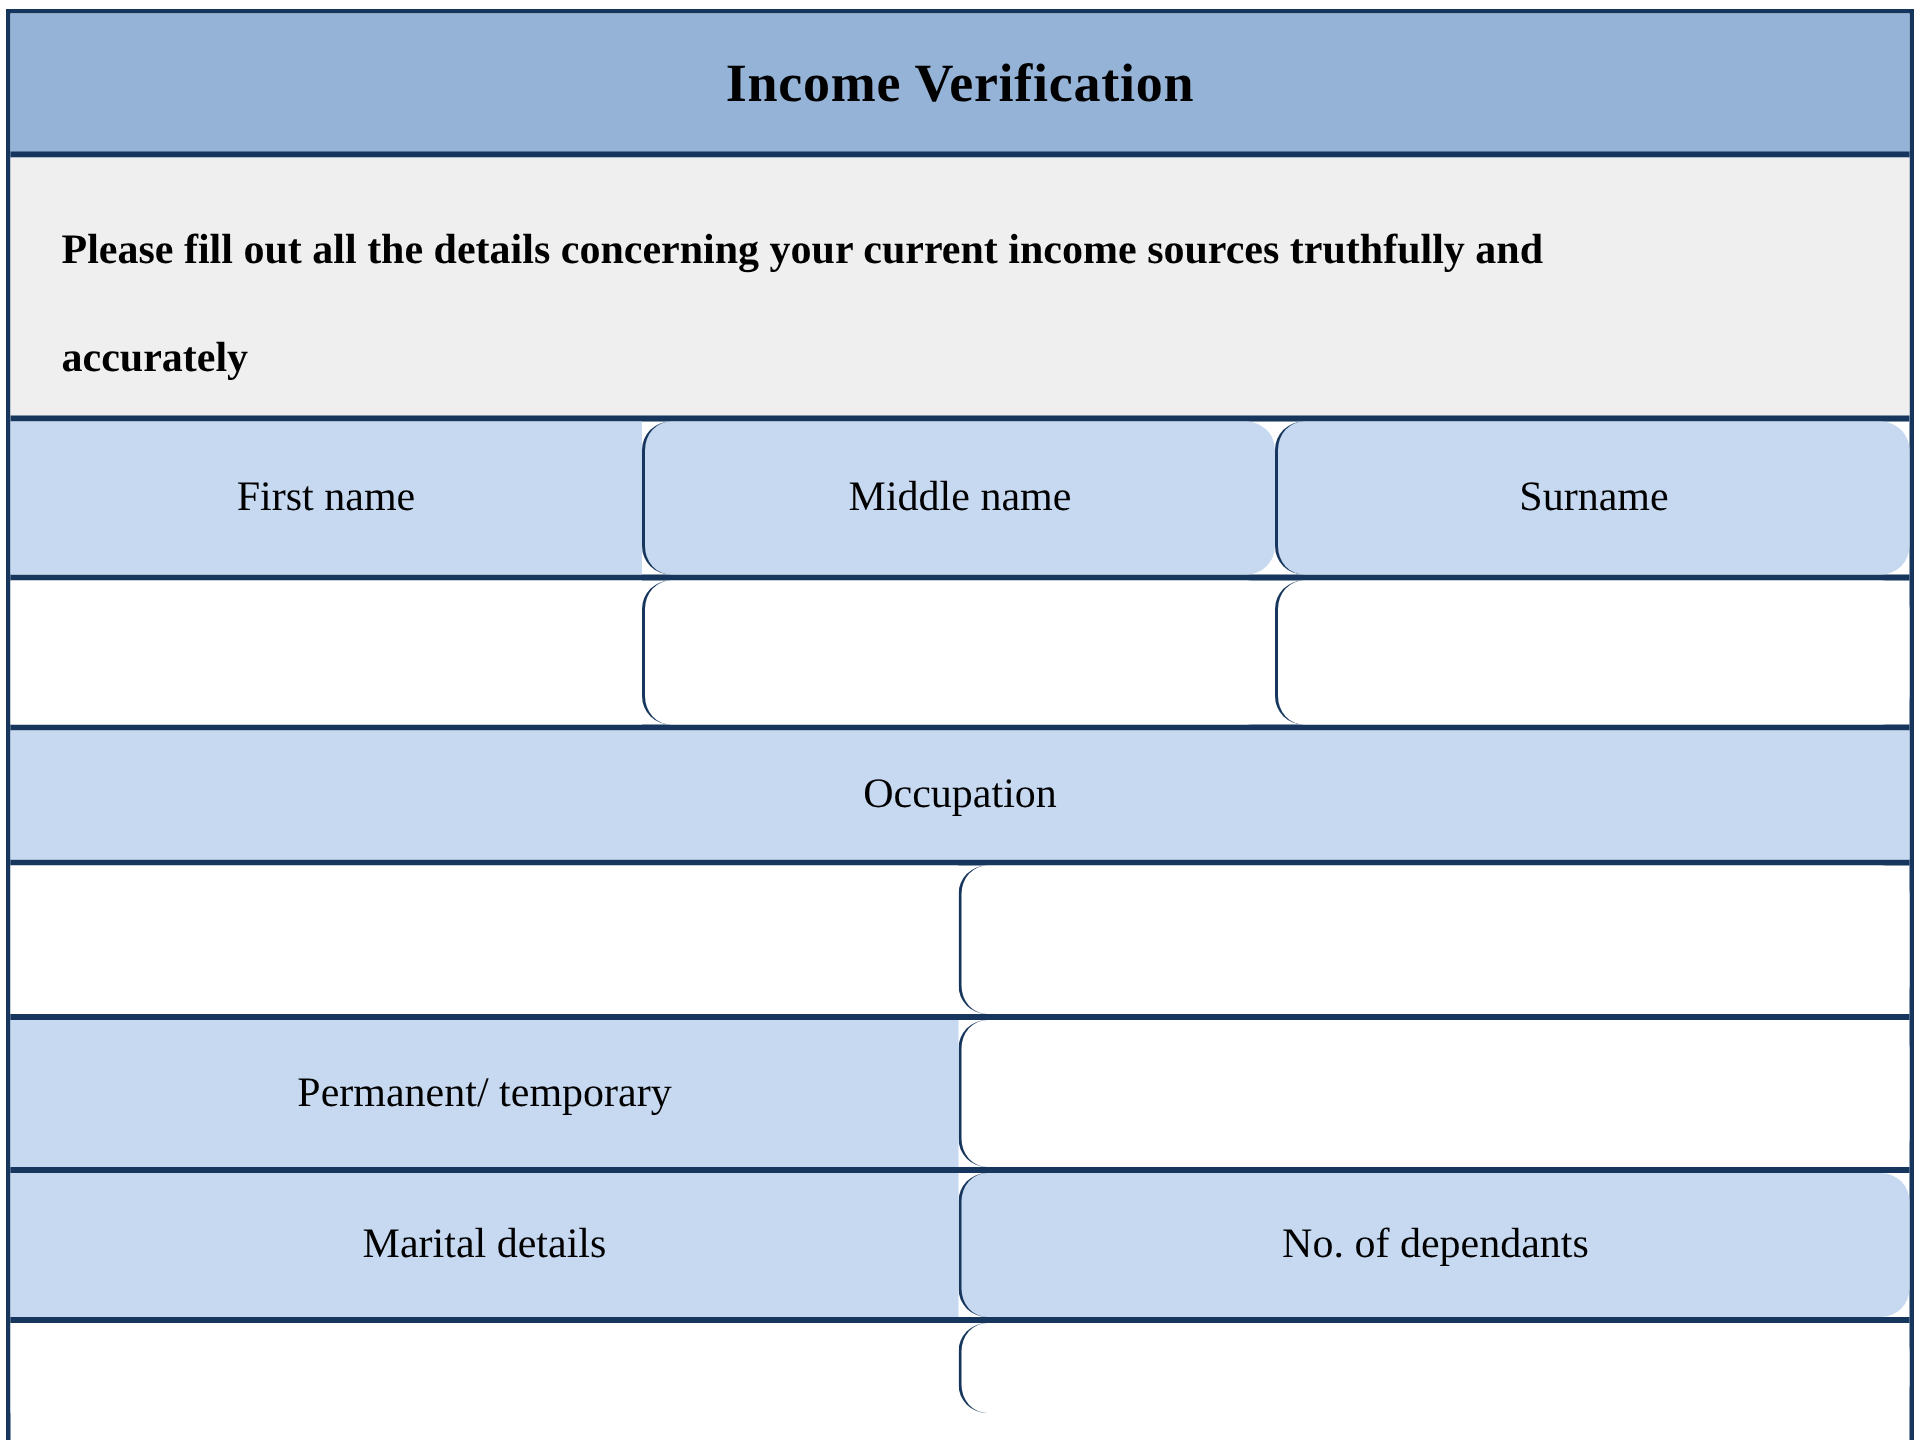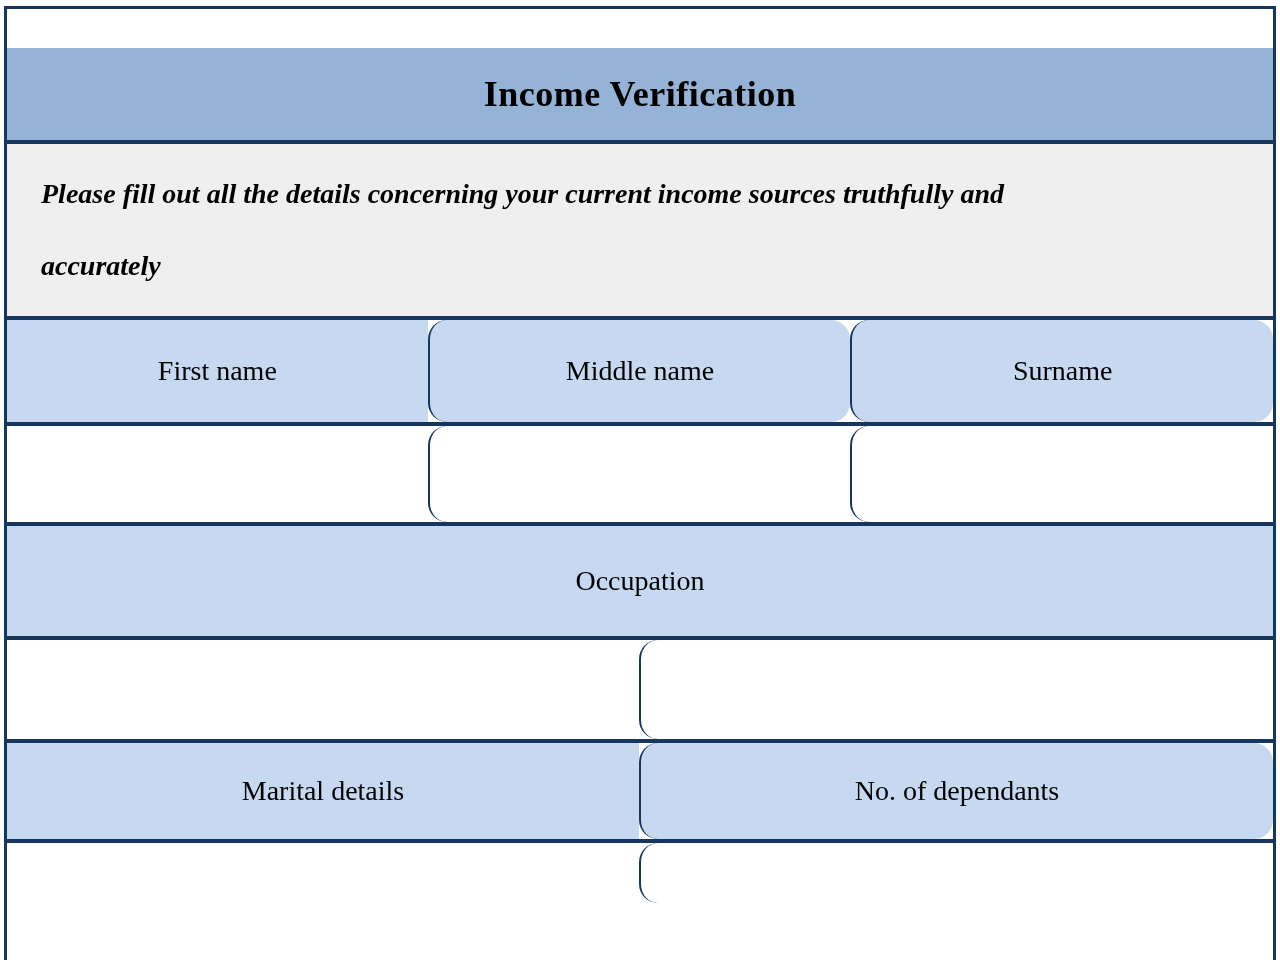--- a/index.html
+++ b/index.html
@@ -20,46 +20,46 @@
   }
   .form-frame{
     position:absolute;left:4px;top:6px;width:1272px;height:1100px;
     border:3px solid var(--border);
     background:#fff;
   }
   .form-header{
     height:96px;
     background:var(--header-bg);
     border-bottom:4px solid var(--border);
-    display:flex;align-items:center;justify-content:center;margin-top:39px;
+    display:flex;align-items:center;justify-content:center;
   }
   .form-title{
     font-size:36px;font-weight:bold;letter-spacing:0.5px;
   }
   .form-instruction{
     height:176px;
     background:var(--instruction-bg);
     border-bottom:4px solid var(--border);
-    padding:14px 34px 0 34px;
-    font-size:28px;font-weight:bold;font-style:italic;
+    padding:26px 34px 0 34px;
+    font-size:28px;font-weight:bold;
   }
   .form-instruction .line{
     display:block;line-height:72px;white-space:nowrap;
   }
   .row{
     display:flex;width:100%;
     border-bottom:4px solid var(--border);
   }
   .row > .cell{flex:1 1 0;display:flex;align-items:center;justify-content:center;}
   .row > .cell + .cell{border-left:2px solid var(--border);border-radius:19px;}
   .cell.label{background:var(--label-bg);font-size:28px;}
   .cell.input{background:var(--cell-bg);}
   .r-label1{height:106px;}
   .r-input1{height:100px;}
-  .r-label2{height:114px;}
+  .r-label2{height:90px;}
   .r-input2{height:103px;}
   .r-mixed{height:102px;}
   .r-label4{height:100px;}
   .r-last{height:60px;border-bottom:none;}
 </style>
 </head>
 <body>
 
 <div class="form-frame">
 
@@ -86,20 +86,24 @@
 
   <div class="row r-label2">
     <div class="cell label">Occupation</div>
   </div>
 
   <div class="row r-input2">
     <div class="cell input"></div>
     <div class="cell input"></div>
   </div>
 
+  <div class="row r-mixed">
+    <div class="cell label">Permanent/ temporary</div>
+    <div class="cell input"></div>
+  </div>
 
   <div class="row r-label4">
     <div class="cell label">Marital details</div>
     <div class="cell label">No. of dependants</div>
   </div>
 
   <div class="row r-last">
     <div class="cell input"></div>
     <div class="cell input"></div>
   </div>

